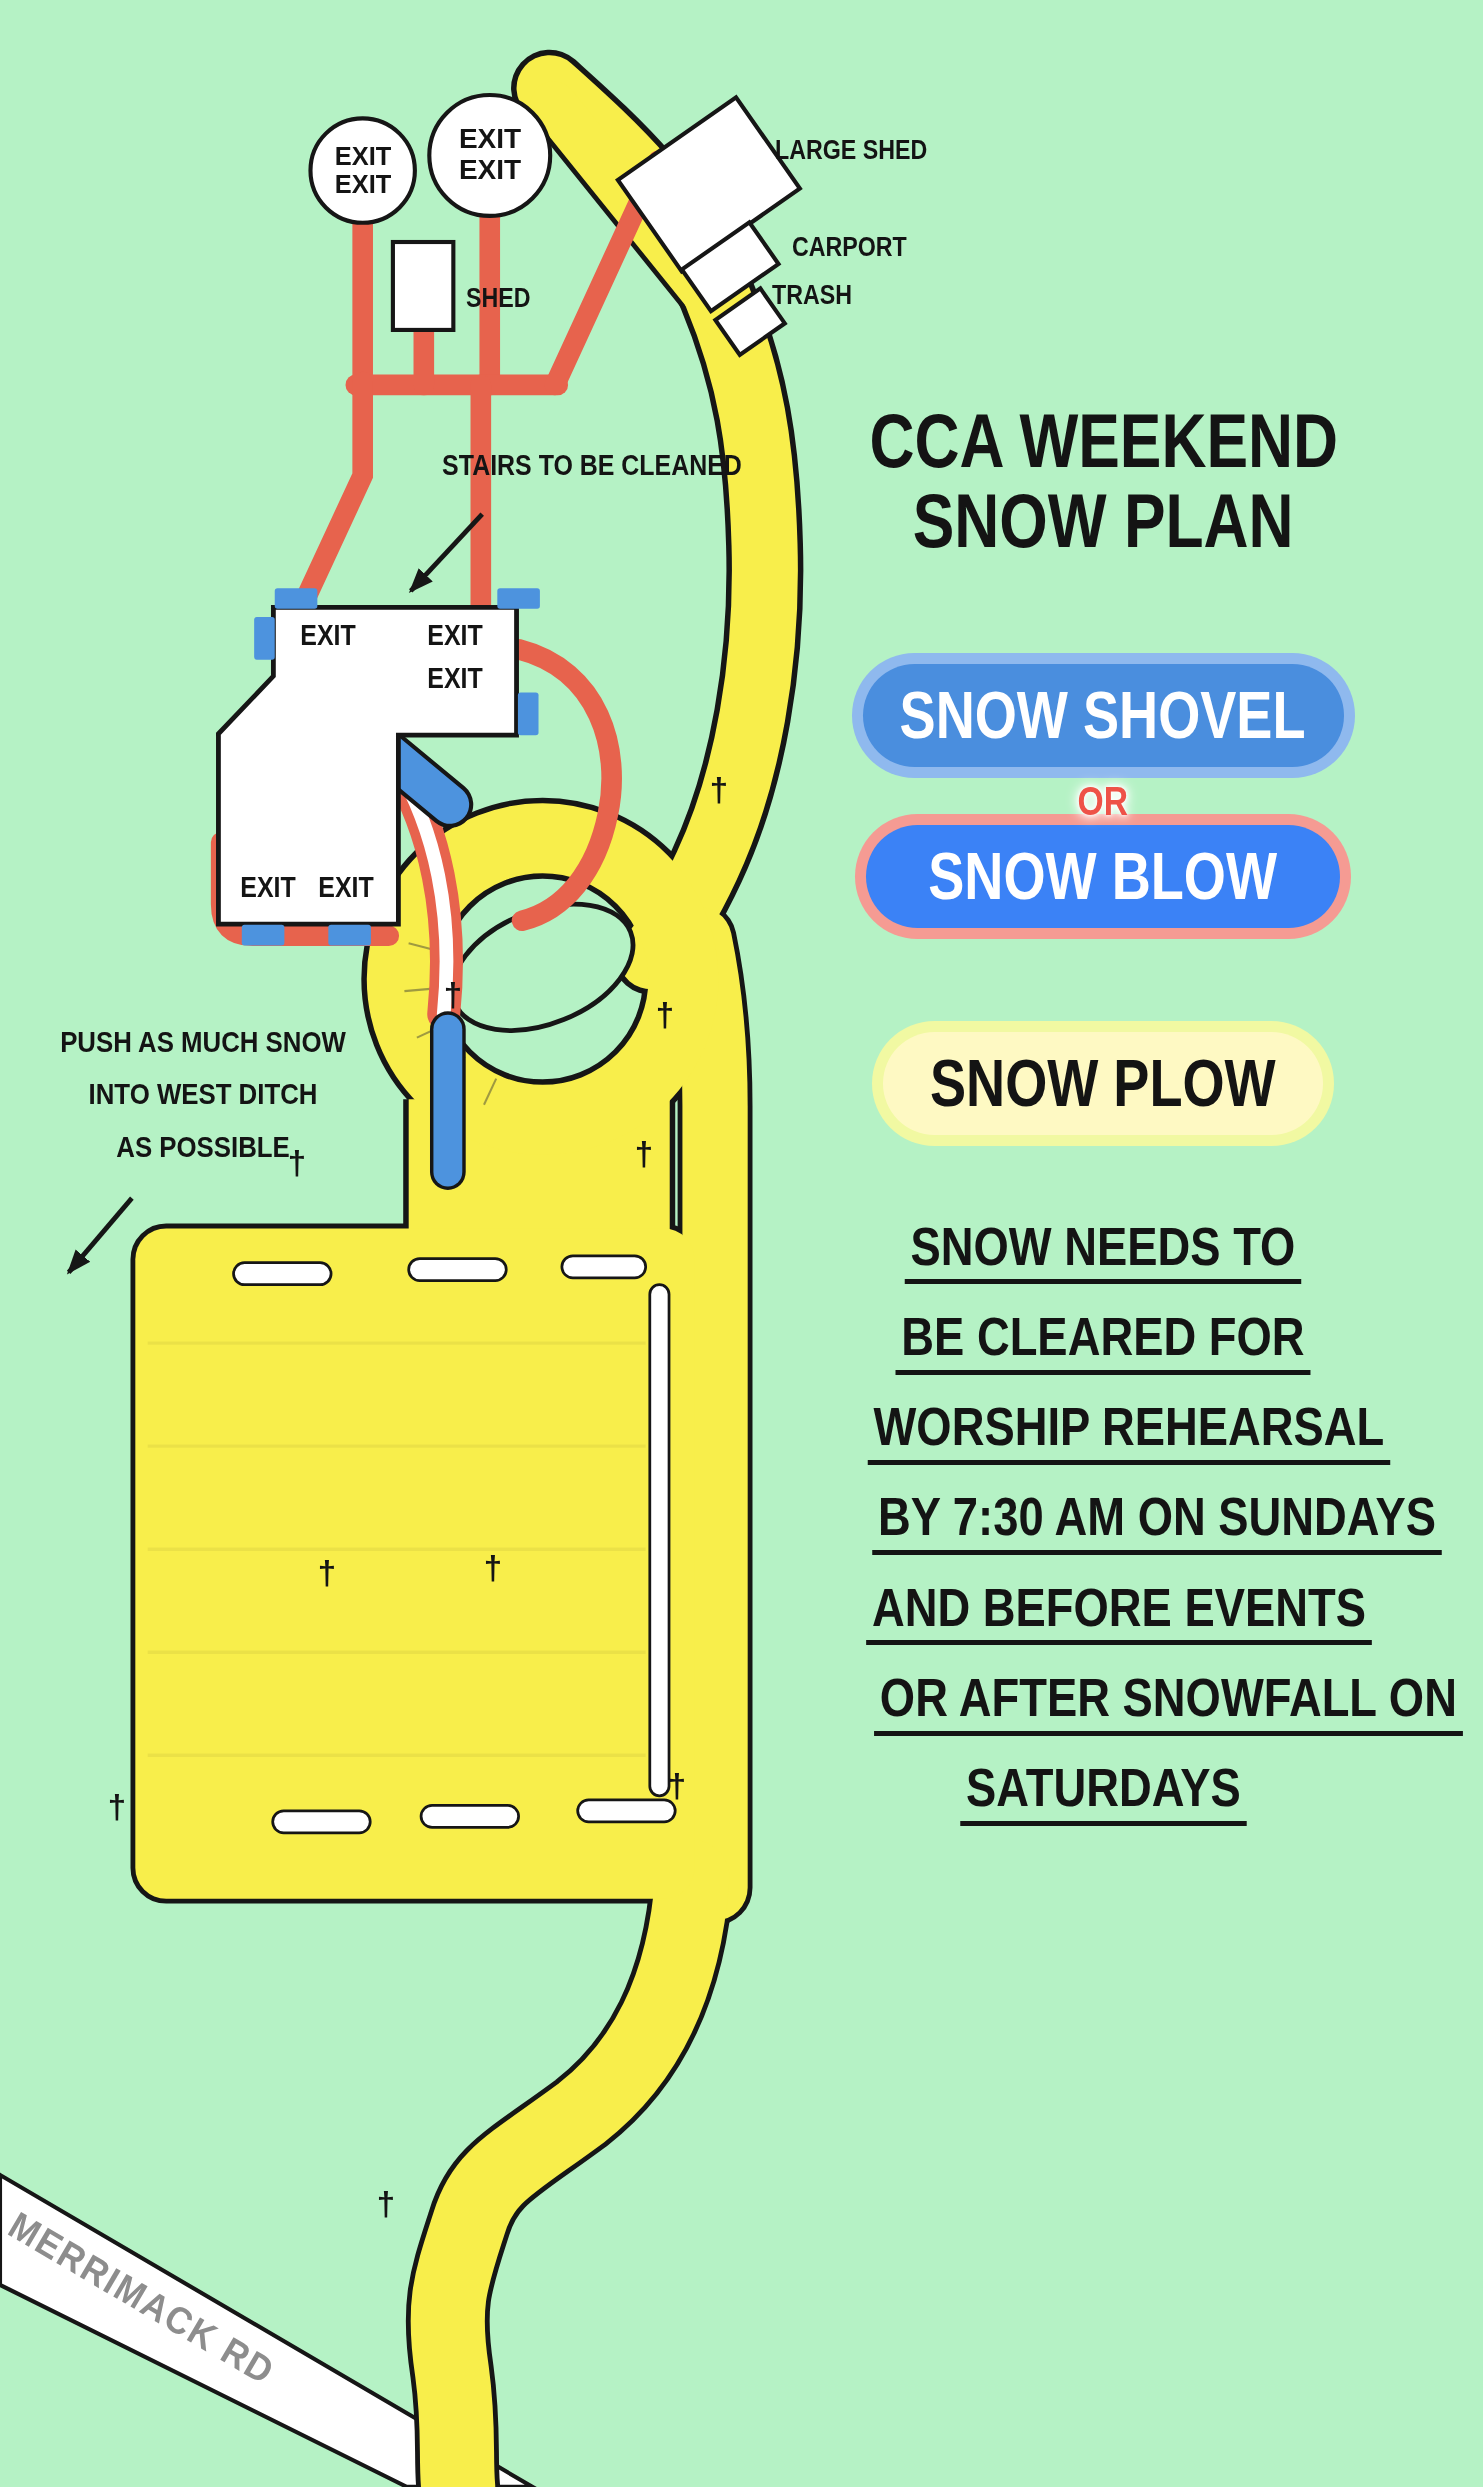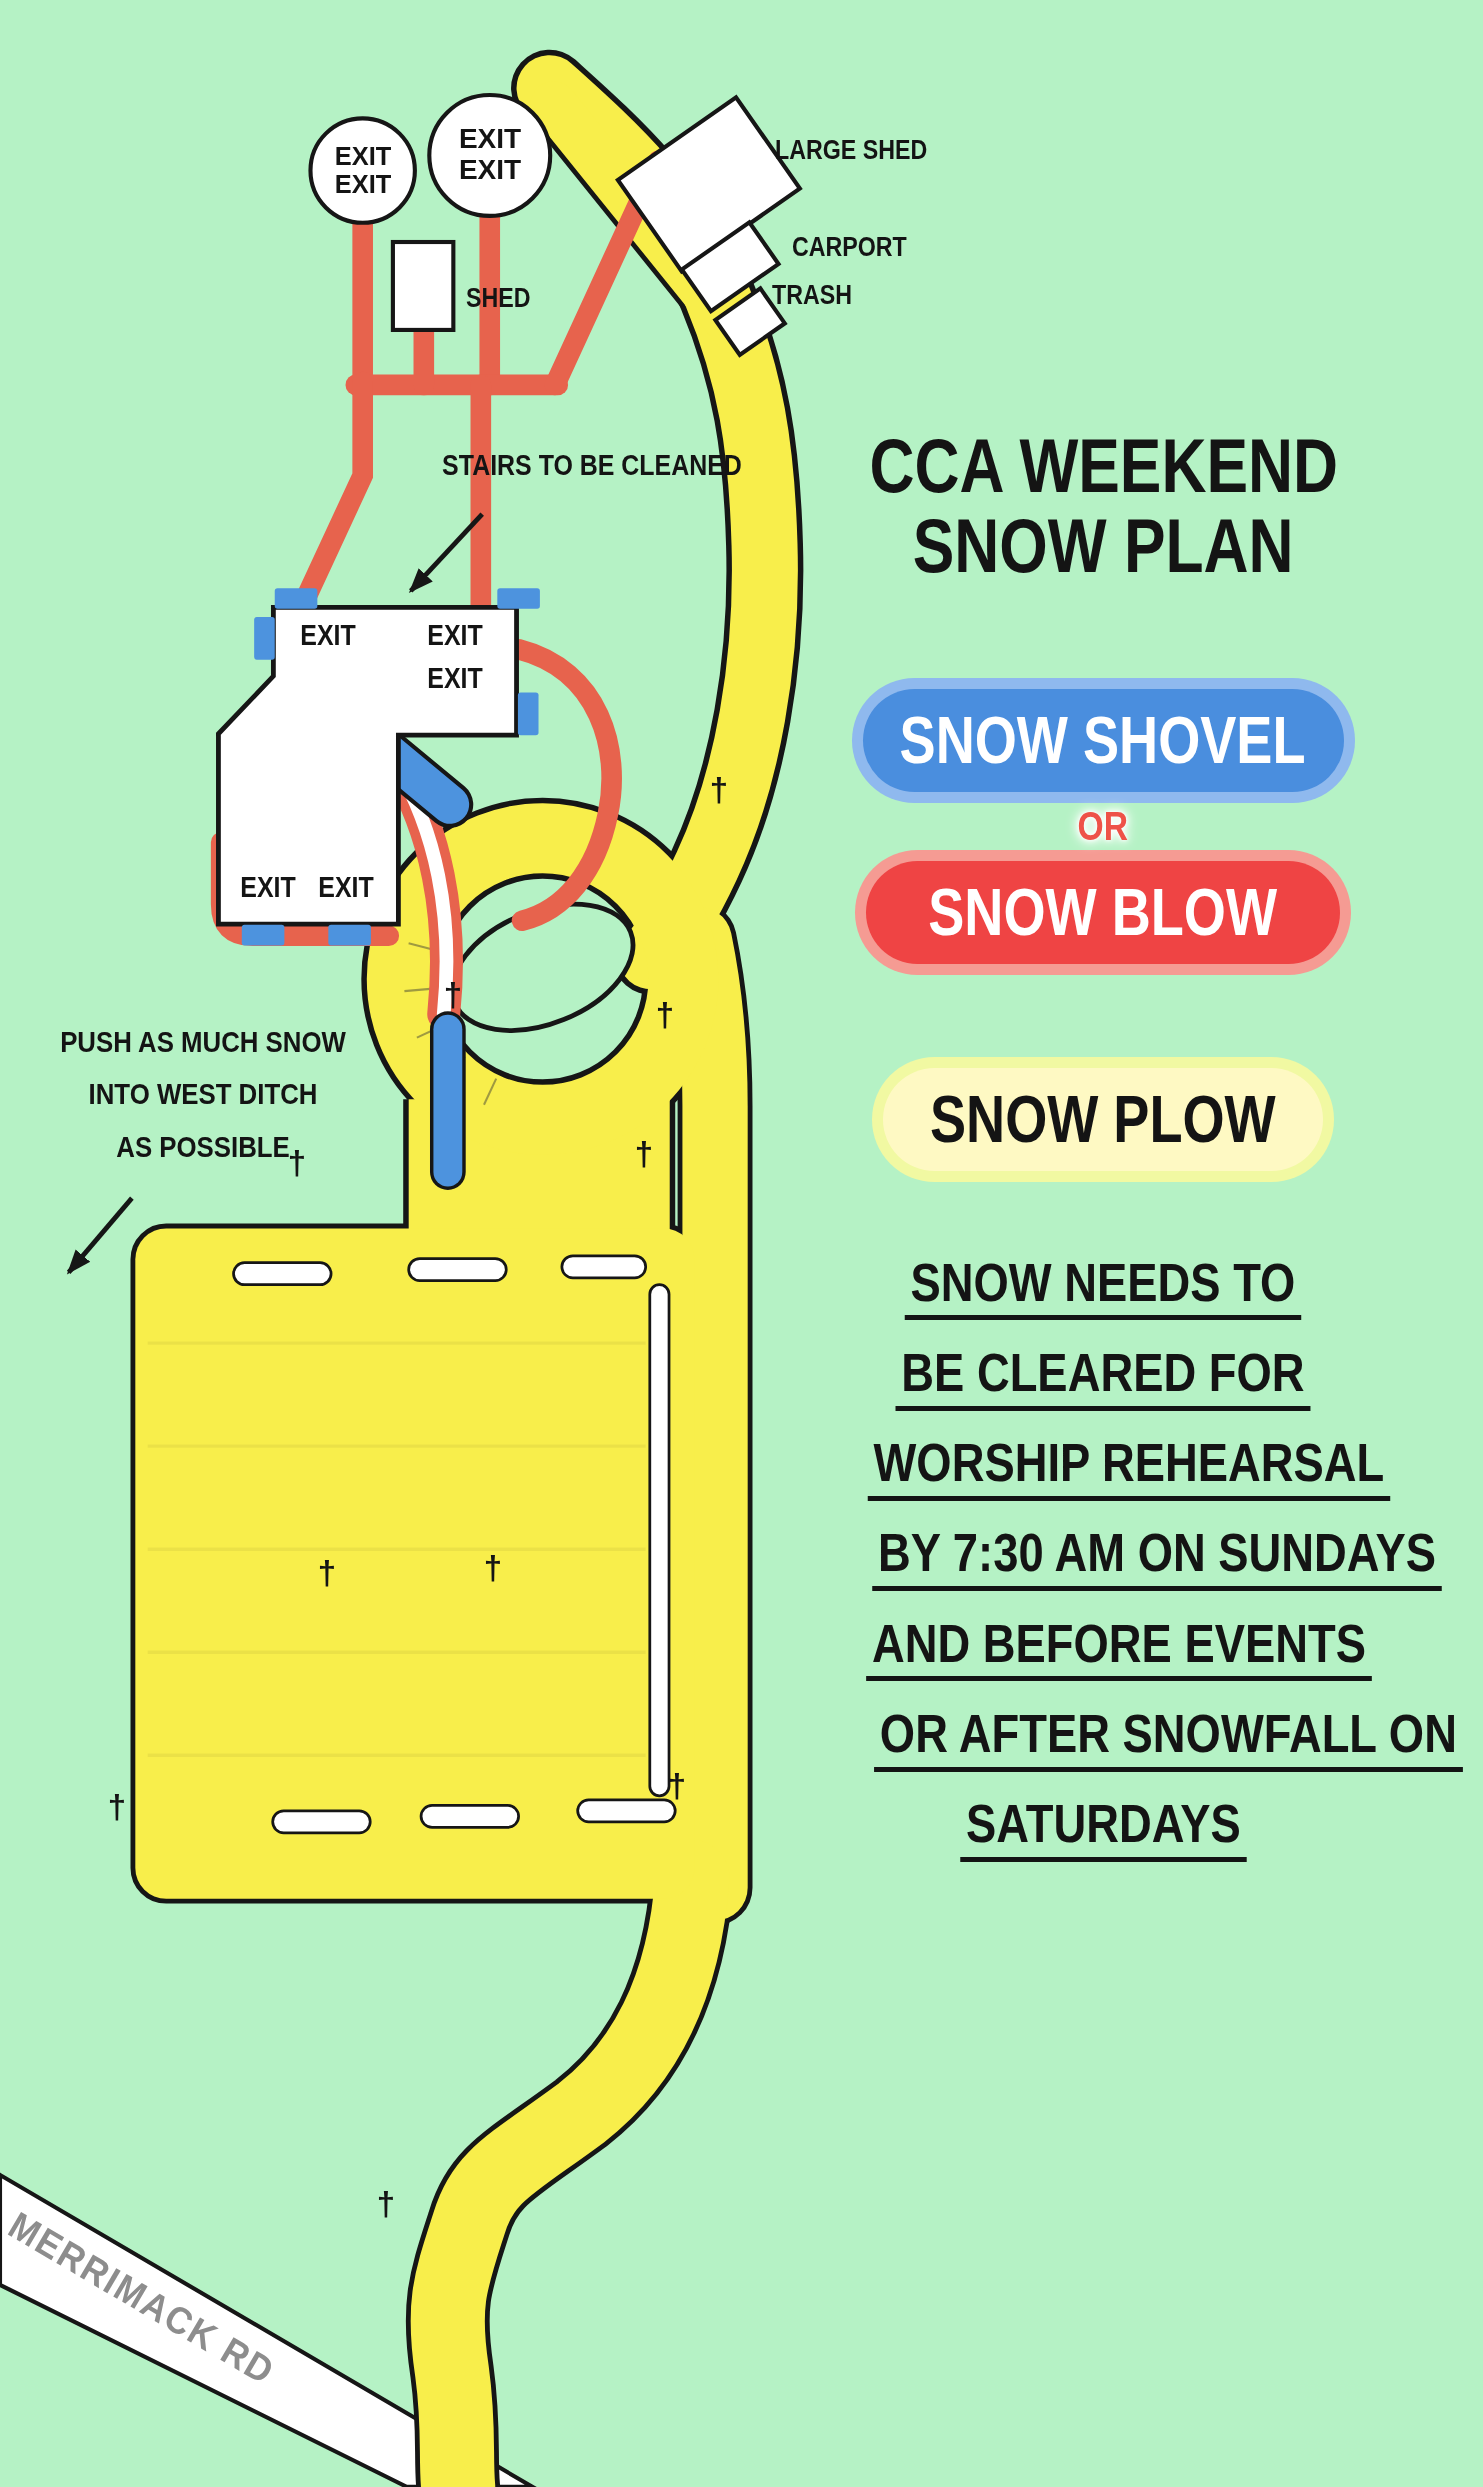--- a/index.html
+++ b/index.html
@@ -23,31 +23,31 @@
     font-weight:700; line-height:1.12; color:#141414; }
   .circle-label.small { font-size:25.4px; }
   .circle-label.big   { font-size:28px; }
 
   .marker { position:absolute; transform:translate(-50%,-50%); font-size:33px; font-weight:700; color:#141414; }
 
   .road-label { position:absolute; left:23.4px; top:2204px; font-weight:700; font-size:38px;
     color:#8d8d8d; letter-spacing:2.1px; transform:rotate(30.5deg) scaleX(.92); transform-origin:0 0; white-space:nowrap; }
 
   
-  .panel { position:absolute; left:818px; top:426px; width:570px; text-align:center; }
+  .panel { position:absolute; left:818px; top:401px; width:570px; text-align:center; }
   .title-line { font-size:76px; font-weight:700; line-height:1.05; }
   .cond { display:inline-block; transform:scaleX(.82); white-space:nowrap; }
 
   .blob { margin:0 auto; display:flex; align-items:center; justify-content:center; border-radius:62px;text-align:right; }
   .blob span { font-size:66px; font-weight:700; }
   .blob.blue { width:481px; height:103px; background:#4a8ede; box-shadow:0 0 0 11px #8fb9ee; margin-top:103px; }
   .blob.blue span { color:#ffffff; }
   .or { font-size:41px; font-weight:700; color:#ee5248; margin-top:11px;
         text-shadow:0 0 4.1px #fff, 0 0 8.2px #fff, 0 0 12.4px #fff, 0 0 16.5px #fff; }
-  .blob.red { width:474px; height:103px; background:#ef4444; box-shadow:0 0 0 11px #f59b93; margin-top:11px; }
+  .blob.red { width:474px; height:103px; background:#3b82f6; box-shadow:0 0 0 11px #f59b93; }
   .blob.red span { color:#ffffff; }
   .blob.plow { width:440px; height:103px; background:#fef9c3; box-shadow:0 0 0 11px #f1f9a2; margin-top:104px; }
   .blob.plow span { color:#141414; }
 
   .note { margin-top:80px; }
   .note-line { margin:0 0 20.6px 0;text-decoration:underline; }
   .note-line span { display:inline-block; transform:scaleX(.84); font-size:54px; font-weight:700;
     border-bottom:5.5px solid #141414; padding:0 6.9px 2.7px; white-space:nowrap; }
 </style>
 </head>

